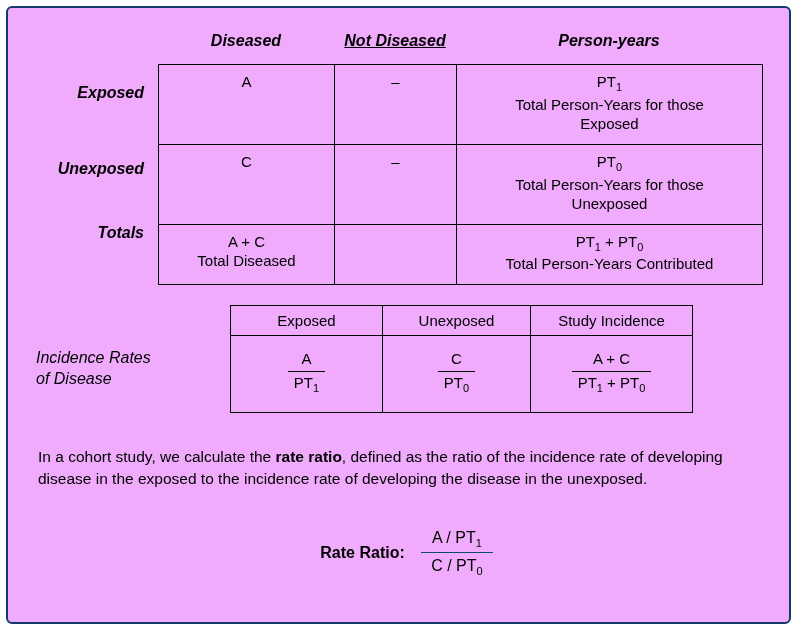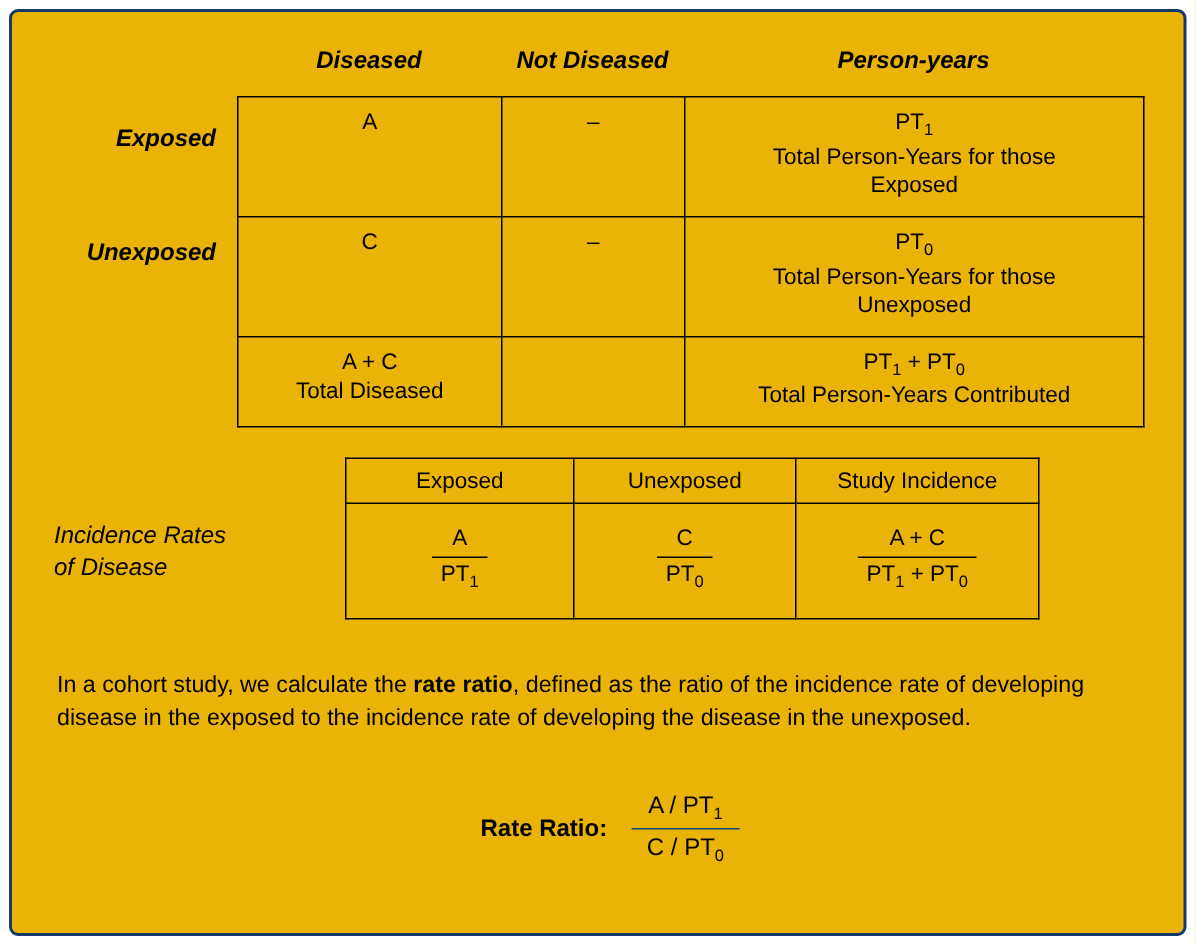--- a/index.html
+++ b/index.html
@@ -21,21 +21,21 @@
   }
   .outer-frame {
     position: absolute;
     left: 6px;
     top: 6px;
     width: 785px;
     height: 618px;
     box-sizing: border-box;
     border: 2px solid #123a6b;
     border-radius: 6px;
-    background: #eab308;
+    background: #f0abfc;
   }
 
   
   .top-block {
     position: absolute;
     left: 24px;
     top: 18px;
     width: 740px;
   }
   .col-headers {
@@ -44,21 +44,21 @@
   }
   .col-head {
     position: absolute;
     font-style: italic;
     font-weight: bold;
     font-size: 16px;
     text-align: center;
     white-space: nowrap;
   }
   .ch-diseased { left: 126px; width: 176px; top: 6px; }
-  .ch-notdiseased { left: 302px; width: 122px; top: 6px; }
+  .ch-notdiseased { left: 302px; width: 122px; top: 6px; text-decoration: underline; }
   .ch-personyears { left: 424px; width: 306px; top: 6px; }
 
   .main-table {
     position: absolute;
     left: 126px;
     top: 38px;
     width: 604px;
     border-collapse: collapse;
     table-layout: fixed;
   }
@@ -184,20 +184,21 @@
     <div class="top-block">
 
       <div class="col-headers">
         <div class="col-head ch-diseased">Diseased</div>
         <div class="col-head ch-notdiseased">Not Diseased</div>
         <div class="col-head ch-personyears">Person-years</div>
       </div>
 
       <div class="row-label rl-exposed">Exposed</div>
       <div class="row-label rl-unexposed">Unexposed</div>
+      <div class="row-label rl-totals">Totals</div>
 
       <table class="main-table">
         <colgroup>
           <col style="width:176px">
           <col style="width:122px">
           <col style="width:306px">
         </colgroup>
         <tbody>
           <tr>
             <td>

